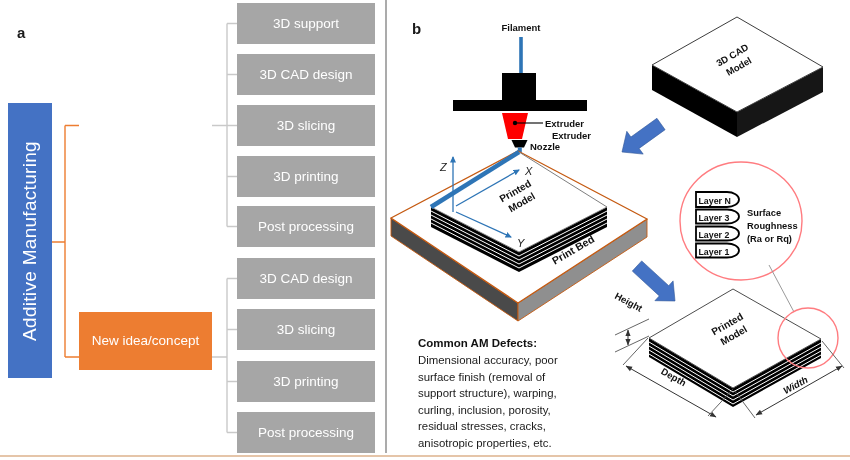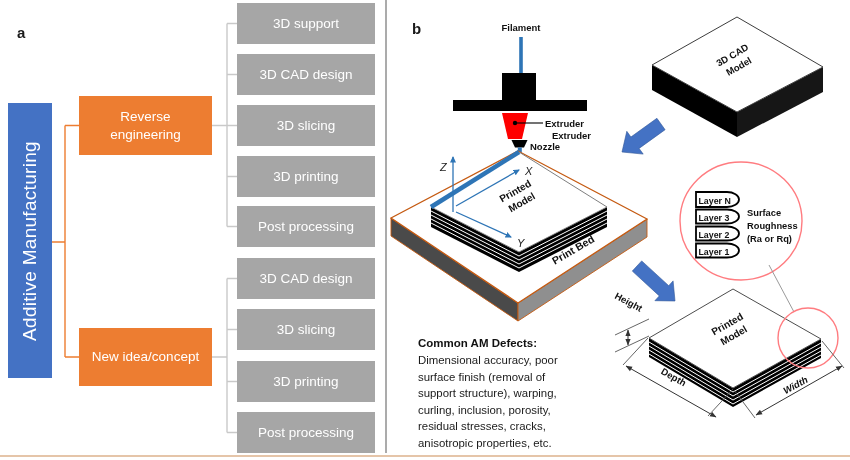--- a/index.html
+++ b/index.html
@@ -13,21 +13,21 @@
 
   
   .vbar { position:absolute; left:8px; top:103px; width:44px; height:275px;
           background:#4472C4; display:flex; align-items:center; justify-content:center; }
   .vbar span { transform:rotate(-90deg); white-space:nowrap; color:#fff;
                font-size:19px; letter-spacing:.3px; }
   .obox { position:absolute; left:79px; width:133px; background:#ED7D31; color:#fff;
           display:flex; align-items:center; justify-content:center; text-align:center;
           font-size:13.5px; line-height:1.3; padding:2px 8px; }
   #obox-0 { top:96px; height:59px; }
-  #obox-1 { top:328px; height:58px; }
+  #obox-1 { top:312px; height:58px; }
   .gbox { position:absolute; left:237px; width:138px; height:41px; background:#A6A6A6;
           color:#fff; display:flex; align-items:center; justify-content:center;
           font-size:13.5px; white-space:nowrap; }
   #conn-svg { position:absolute; left:0; top:0; }
 
   .divider { position:absolute; left:385px; top:0; width:1.5px; height:453px; background:#ABABAB; }
   .bottom-line { position:absolute; left:0; top:455px; width:850px; height:1.5px;
                  background:#DDB astounded; background:#DCB league; background:#DCB18C; opacity:.75; }
 
   #panelb-svg { position:absolute; left:385px; top:0; }
@@ -51,23 +51,20 @@
 
   <svg id="conn-svg" width="385" height="460" viewBox="0 0 385 460">
     <path d="M52 242 H65 M65 125.5 V357 M65 125.5 H79 M65 357 H79" stroke="#ED7D31" stroke-width="1.4" fill="none"></path>
     <path d="M212 125.5 H227 M227 23.5 V226.5 M227 23.5 H237 M227 74.5 H237 M227 125.5 H237 M227 176.5 H237 M227 226.5 H237" stroke="#C9C9C9" stroke-width="1.4" fill="none"></path>
     <path d="M212 357 H227 M227 278.5 V432.5 M227 278.5 H237 M227 329.5 H237 M227 381.5 H237 M227 432.5 H237" stroke="#C9C9C9" stroke-width="1.4" fill="none"></path>
   </svg>
 
   <div class="vbar">
     <span>Additive Manufacturing</span>
   </div>
-  <div class="obox" id="obox-0">
-    <span>Reverse engineering</span>
-  </div>
   <div class="obox" id="obox-1">
     <span>New idea/concept</span>
   </div>
 
   <div class="gbox" style="top:3px">
       <span>3D support</span>
     </div>
   <div class="gbox" style="top:54px">
       <span>3D CAD design</span>
     </div>

